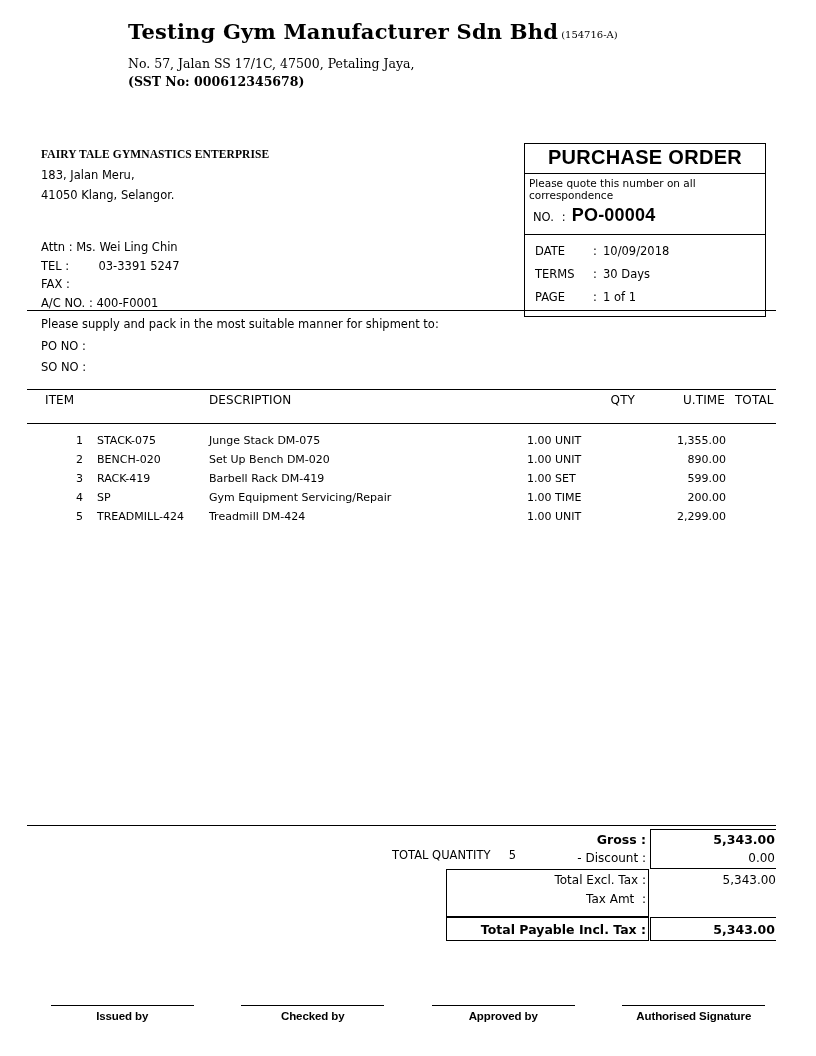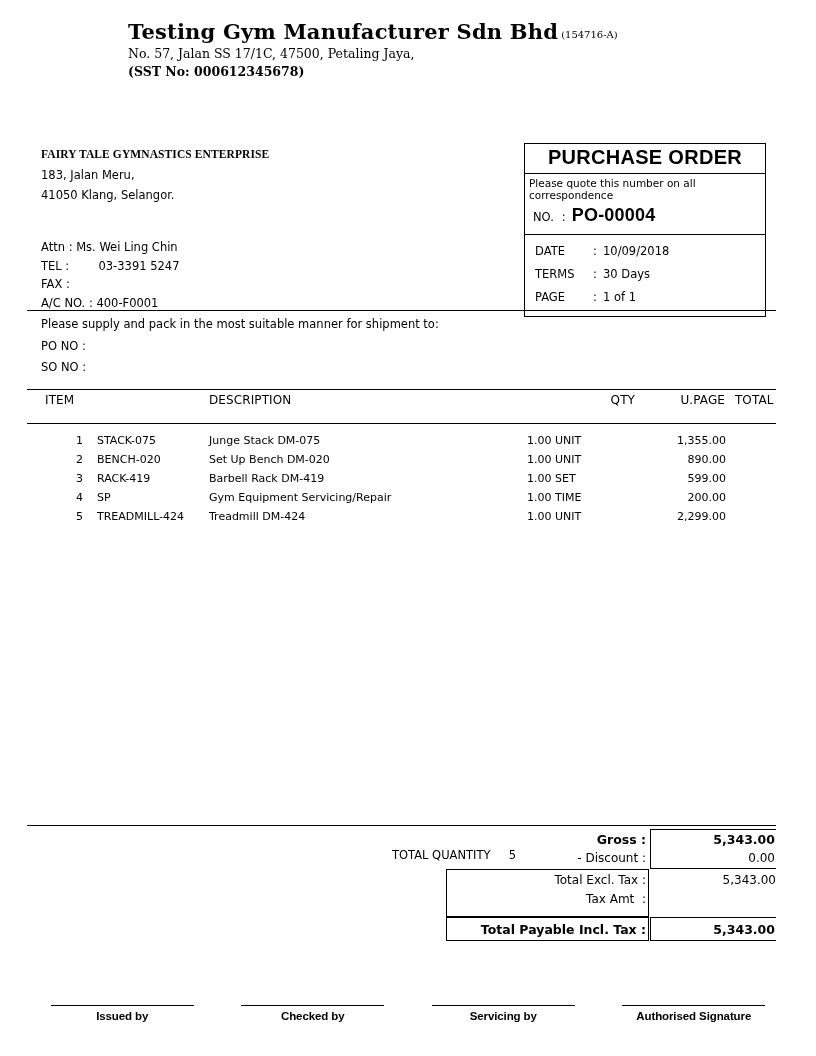--- a/index.html
+++ b/index.html
@@ -43,21 +43,21 @@
     font-family: "DejaVu Serif", serif;
     font-size: 10px;
     font-weight: normal;
     vertical-align: 1px;
     margin-left: 3px;
   }
   .lh-line {
     font-family: "DejaVu Serif", serif;
     font-size: 12.5px;
     line-height: 1.42;
-    margin-top: 1px;
+    margin-top: 11px;
   }
   .lh-sst {
     font-family: "DejaVu Serif", serif;
     font-size: 12.5px;
     font-weight: bold;
     margin-top: 2px;
   }
 
   
   .recipient {
@@ -400,21 +400,21 @@
   <div class="rule rule-tbl-head"></div>
 
   <div class="tbl">
     <table>
       <thead>
         <tr>
           <th class="col-no">ITEM</th>
           <th class="col-item"></th>
           <th class="col-desc">DESCRIPTION</th>
           <th class="col-qty">QTY</th>
-          <th class="col-price">U.PAGE</th>
+          <th class="col-price">U.TIME</th>
           <th class="col-total">TOTAL AMOUNT</th>
         </tr>
       </thead>
       <tbody>
         <tr>
           <td class="col-no">1</td>
           <td class="col-item">STACK-075</td>
           <td class="col-desc">Junge Stack DM-075</td>
           <td class="col-qty">1.00 UNIT</td>
           <td class="col-price">1,355.00</td>
@@ -496,21 +496,21 @@
     <div class="sig-cell">
       <div class="sig-line"></div>
       <div class="sig-label">Issued by</div>
     </div>
     <div class="sig-cell">
       <div class="sig-line"></div>
       <div class="sig-label">Checked by</div>
     </div>
     <div class="sig-cell">
       <div class="sig-line"></div>
-      <div class="sig-label">Servicing by</div>
+      <div class="sig-label">Approved by</div>
     </div>
     <div class="sig-cell">
       <div class="sig-line"></div>
       <div class="sig-label">Authorised Signature</div>
     </div>
   </div>
 
 </div>
 
 </body></html>

